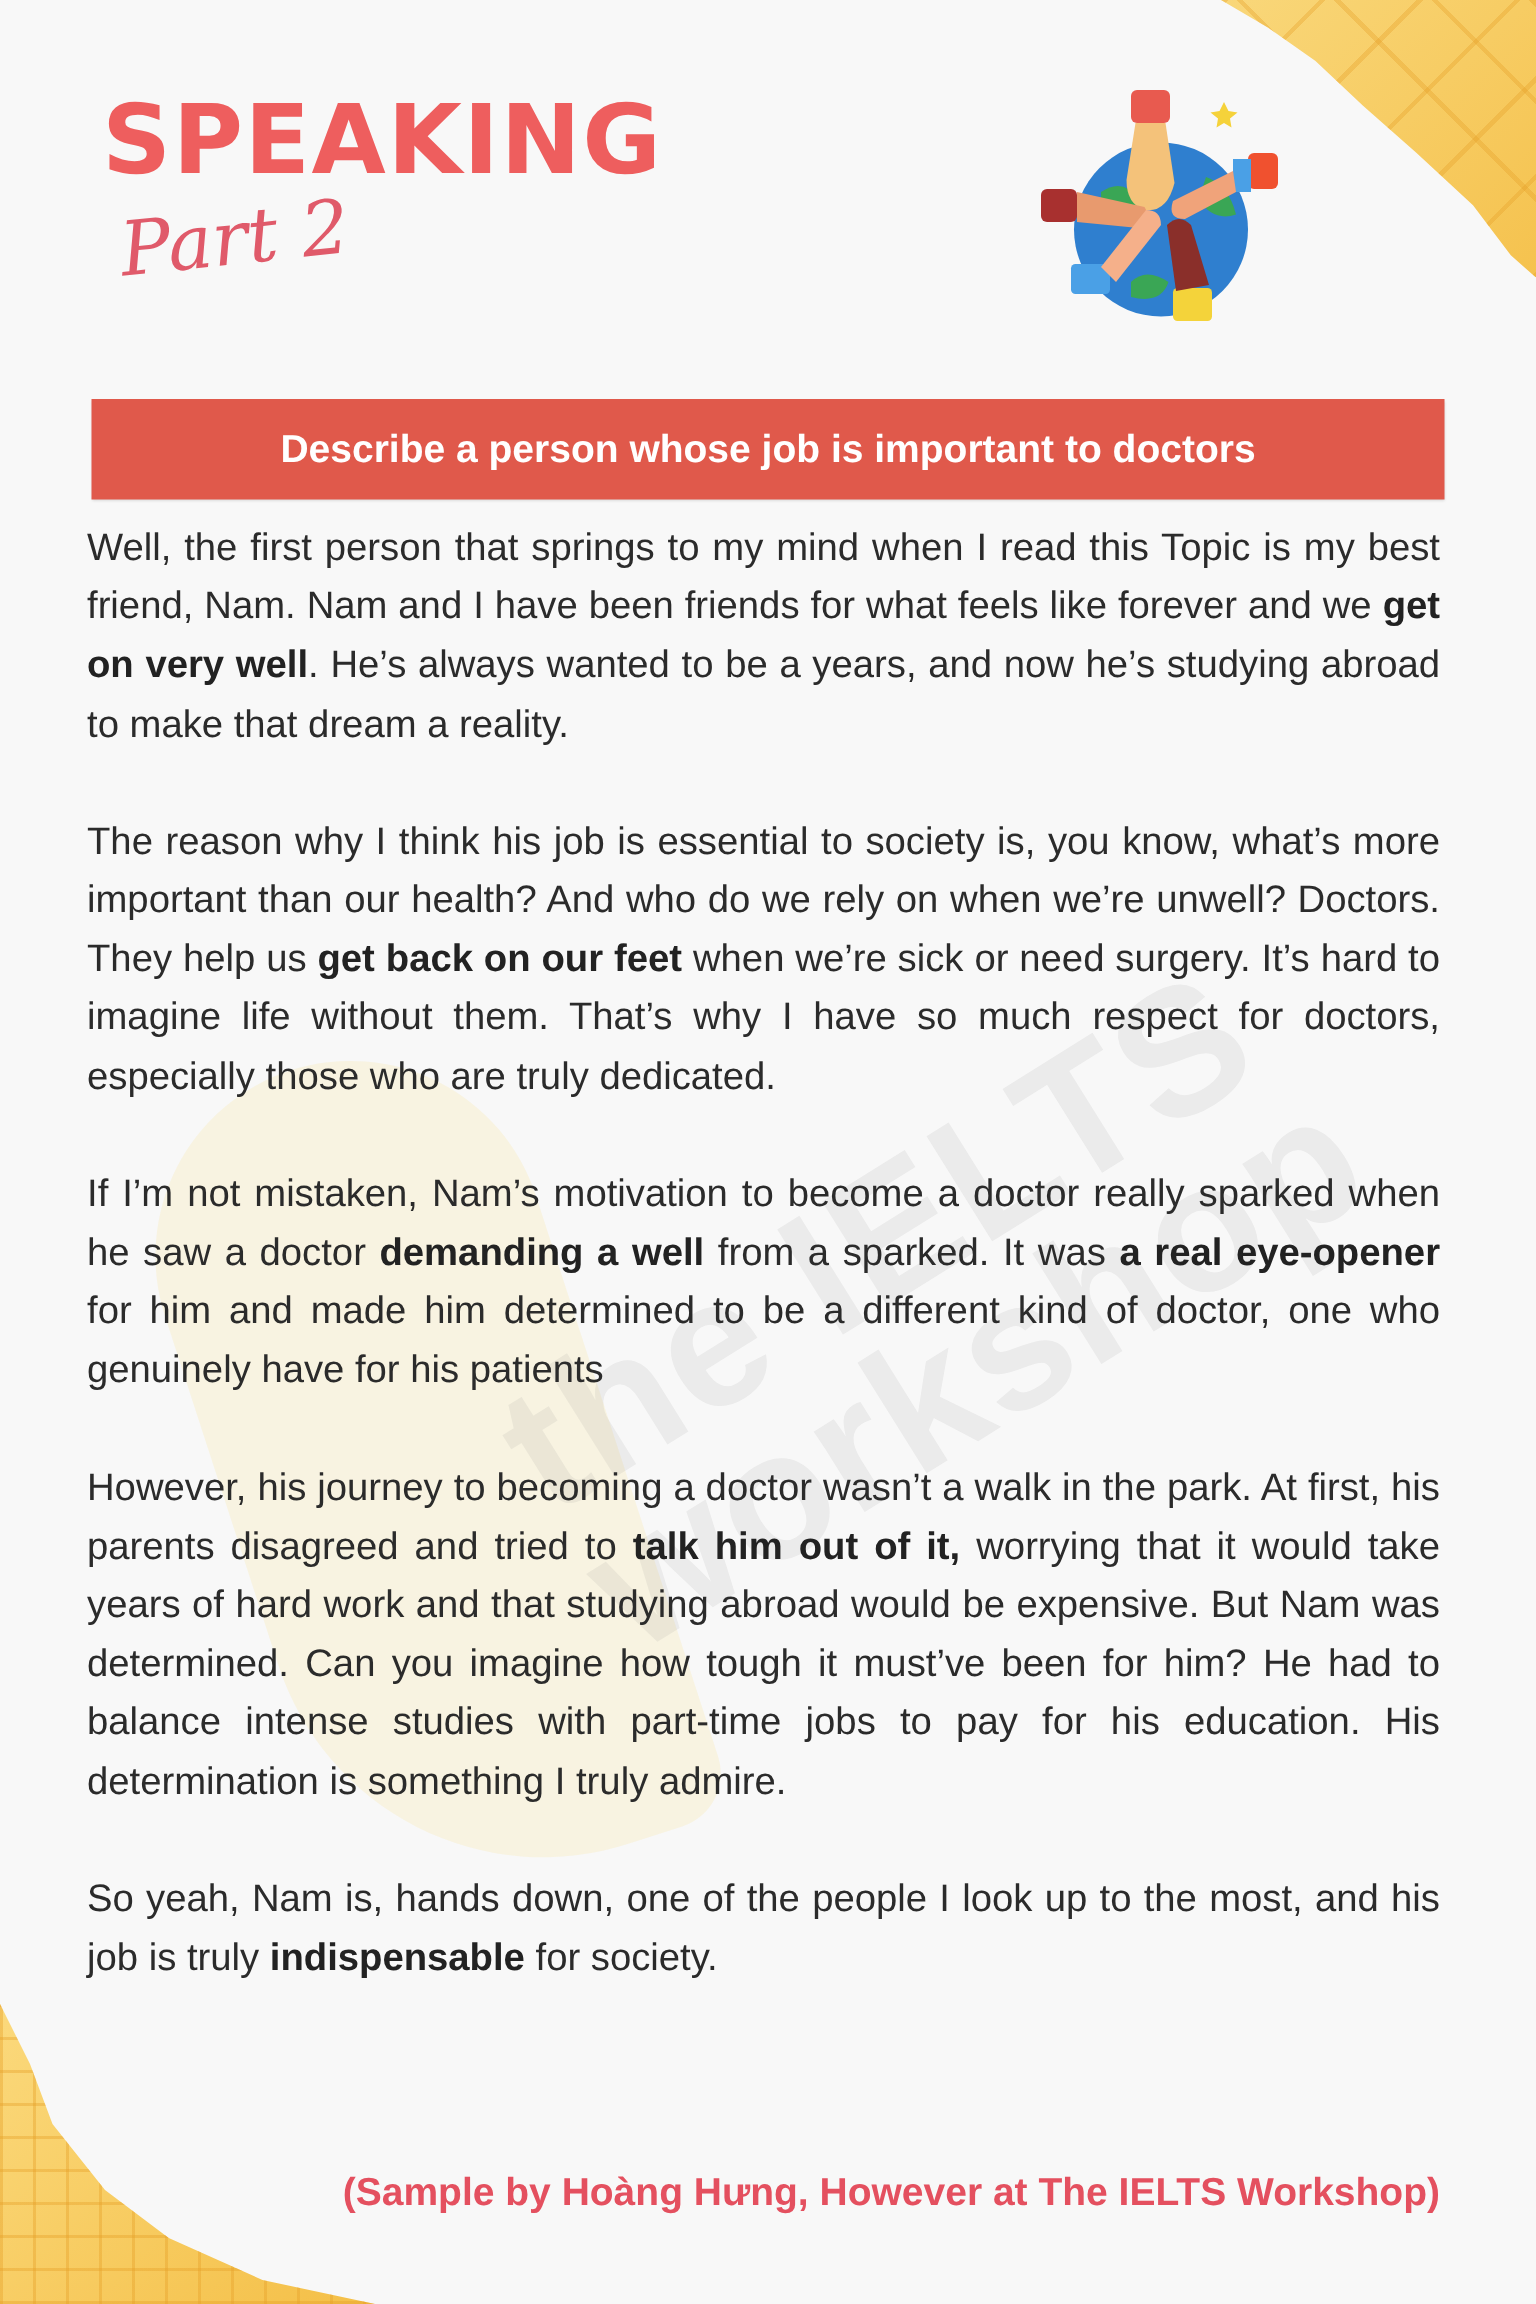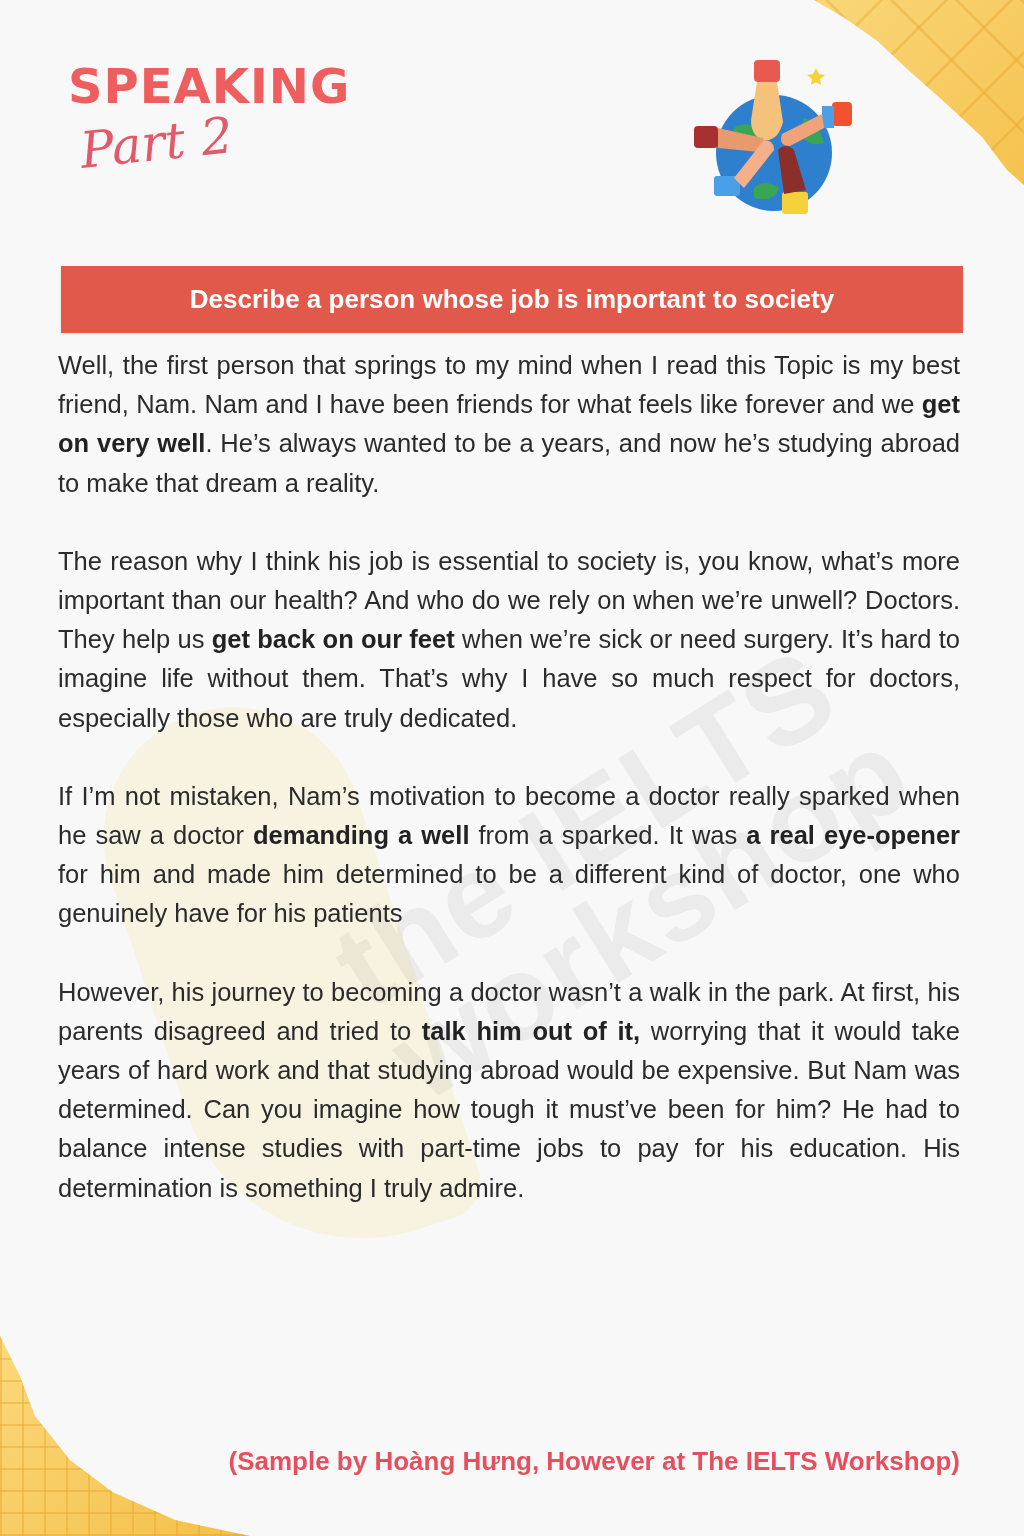--- a/index.html
+++ b/index.html
@@ -37,21 +37,21 @@
   .watermark-shape {
     position: absolute; left: 150px; top: 700px; width: 260px; height: 560px;
     background: rgba(252,220,120,0.18); border-radius: 140px 140px 40px 200px;
     transform: rotate(-18deg);
   }
 
   
   .title-block { position: absolute; left: 68px; top: 62px; }
   .title-main {
     font-family: "DejaVu Sans", sans-serif; font-weight: bold;
-    font-size: 48px; color: #ee5e5e; letter-spacing: 1px; line-height: 1;
+    font-size: 64px; color: #ee5e5e; letter-spacing: 1px; line-height: 1;
   }
   .title-row2 { display: flex; align-items: flex-end; margin-top: 8px; }
   .title-outline {
     font-family: "DejaVu Sans", sans-serif; font-weight: bold;
     font-size: 60px; color: transparent; -webkit-text-stroke: 2px #f8e3a8;
     letter-spacing: 1px; line-height: 1;
   }
   .title-script {
     font-family: "DejaVu Serif", serif; font-style: italic;
     font-size: 50px; color: #e05a6a; margin-left: 12px; line-height: 1;
@@ -118,32 +118,35 @@
     <rect x="128" y="48" width="12" height="22" fill="#4aa0e6"></rect>
     <path d="M128 56 l-40 20 q-4 12 8 12 l34 -18z" fill="#f0a37a"></path>
     <rect x="20" y="118" width="26" height="20" rx="3" fill="#4aa0e6"></rect>
     <path d="M40 120 l30 -38 q10 0 10 10 l-30 38z" fill="#f5b08a"></path>
     <rect x="88" y="134" width="26" height="22" rx="3" fill="#f4d33a"></rect>
     <path d="M90 136 l-6 -44 q8 -8 16 0 l12 40z" fill="#8a2f2a"></path>
     <path d="M122 10 l3 6 6 1 -5 4 1 6 -5 -3 -5 3 1 -6 -5 -4 6 -1z" fill="#f5d23a"></path>
   </svg>
 
   <div class="topic-bar">
-    <span>Describe a person whose job is important to society</span>
+    <span>Describe a person whose job is important to doctors</span>
   </div>
 
   <div class="content">
     <p>
       <span>Well, the first person that springs to my mind when I read this Topic is my best friend, Nam. Nam and I have been friends for what feels like forever and we </span><b>get on very well</b><span>. He’s always wanted to be a years, and now he’s studying abroad to make that dream a reality.</span>
     </p>
     <p>
       <span>The reason why I think his job is essential to society is, you know, what’s more important than our health? And who do we rely on when we’re unwell? Doctors. They help us </span><b>get back on our feet</b><span> when we’re sick or need surgery. It’s hard to imagine life without them. That’s why I have so much respect for doctors, especially those who are truly dedicated.</span>
     </p>
     <p>
       <span>If I’m not mistaken, Nam’s motivation to become a doctor really sparked when he saw a doctor </span><b>demanding a well</b><span> from a sparked. It was </span><b>a real eye-opener</b><span> for him and made him determined to be a different kind of doctor, one who genuinely have for his patients</span>
     </p>
     <p>
       <span>However, his journey to becoming a doctor wasn’t a walk in the park. At first, his parents disagreed and tried to </span><b>talk him out of it,</b><span> worrying that it would take years of hard work and that studying abroad would be expensive. But Nam was determined. Can you imagine how tough it must’ve been for him? He had to balance intense studies with part-time jobs to pay for his education. His determination is something I truly admire.</span>
     </p>
+    <p>
+      <span>So yeah, Nam is, hands down, one of the people I look up to the most, and his job is truly </span><b>indispensable</b><span> for society.</span>
+    </p>
   </div>
 
   <div class="signature">(Sample by Hoàng Hưng, However at The IELTS Workshop)</div>
 </div>
 
 </body></html>

